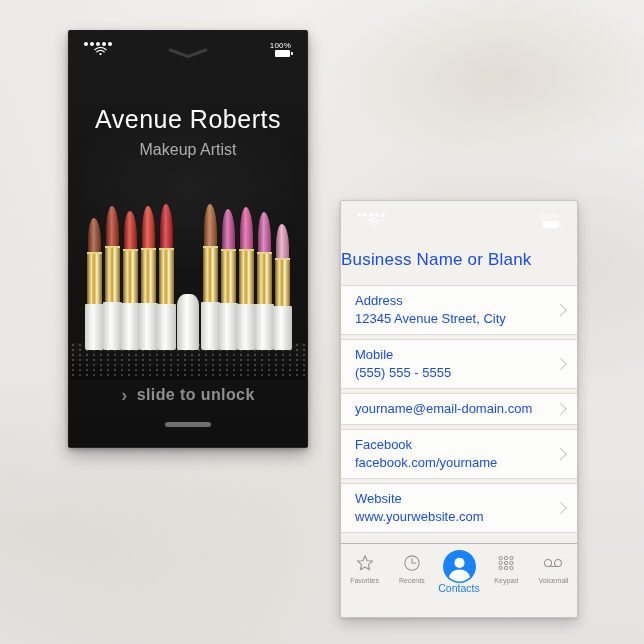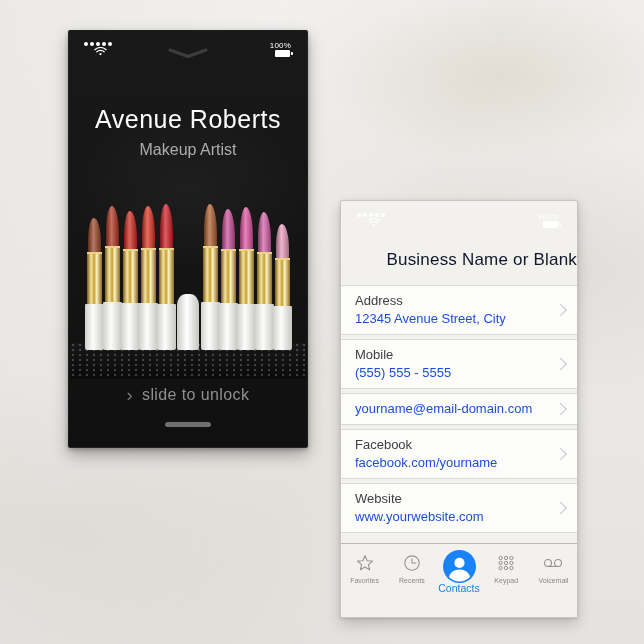--- a/index.html
+++ b/index.html
@@ -59,44 +59,44 @@
   .bullet { width:13px; border-radius:45% 55% 8% 8% / 62% 72% 4% 4%; }
   .tube { width:15px;
     background:linear-gradient(90deg,#7d5e1c,#f6e49a 28%,#c79f38 48%,#fff2bd 64%,#8a6a22);
     border-top:2px solid #e8d488; }
   .base { width:19px; border-radius:1px 1px 2px 2px;
     background:linear-gradient(90deg,#cfcfcc,#fdfdfc 42%,#c6c6c3); }
   .cap { width:22px; margin:0 2px; border-radius:9px 9px 2px 2px / 11px 11px 2px 2px;
     background:linear-gradient(90deg,#cbcbc8,#ffffff 45%,#c4c4c1); }
 
   .lc-slide { position:absolute; bottom:42px; left:0; right:0; text-align:center;
-    font-size:16px; font-weight:400; color:#8f8f8f; letter-spacing:.4px; }
+    font-size:16px; font-weight:700; color:#8f8f8f; letter-spacing:.4px; }
   .lc-slide .slide-chev::before { content:"›"; font-size:18px; color:#7c7c7c;
     margin-right:9px; position:relative; top:1px; }
   .lc-home { position:absolute; bottom:20px; left:50%; transform:translateX(-50%);
     width:46px; height:5px; border-radius:3px; background:#6f6f6f; }
 
   
   .contact-card {
     position:absolute; left:340px; top:200px; width:238px; height:418px;
     background:#f2f1ee;
     border:1px solid #c7c5c0;
     border-radius:2px;
     box-shadow:0 6px 14px rgba(0,0,0,.18), 0 1px 3px rgba(0,0,0,.12);
     color:#333;
   }
   .cc-status { position:absolute; top:14px; left:16px; right:14px; height:10px;
     display:flex; justify-content:space-between; align-items:center; color:#1a1a1a; }
-  .cc-header { position:absolute; top:49px; left:0; right:0; text-align:right;
-    font-size:17px; color:#0f172a; letter-spacing:.2px; }
+  .cc-header { position:absolute; top:49px; left:0; right:0; text-align:left;
+    font-size:17px; color:#1d4ed8; letter-spacing:.2px; }
 
   .cc-list { position:absolute; top:84px; left:0; right:0; }
   .cc-row { background:#fcfcfb; border-top:1px solid #dbdad6; border-bottom:1px solid #dbdad6;
     margin-bottom:4px; padding:7px 26px 8px 14px; position:relative; }
-  .row-label { font-size:13px; line-height:15px; color:#404040; margin-bottom:3px; }
+  .row-label { font-size:13px; line-height:15px; color:#1d4ed8; margin-bottom:3px; }
   .row-line { font-size:13px; line-height:15px; color:#1d4ed8; }
   .chev { position:absolute; right:12px; top:50%; width:9px; height:9px;
     border-top:1.5px solid #c3c3c5; border-right:1.5px solid #c3c3c5;
     transform:translateY(-50%) rotate(45deg); }
 
   .cc-tabbar { position:absolute; left:0; right:0; bottom:0; height:74px;
     background:#f2f1ee; border-top:1px solid #bab8b3; display:flex; }
   .tab { flex:1; display:flex; flex-direction:column; align-items:center; padding-top:7px; }
   .tab-icon { height:24px; display:flex; align-items:center; justify-content:center; }
   .tab-label { font-size:7px; color:#8b8984; margin-top:2px; }

